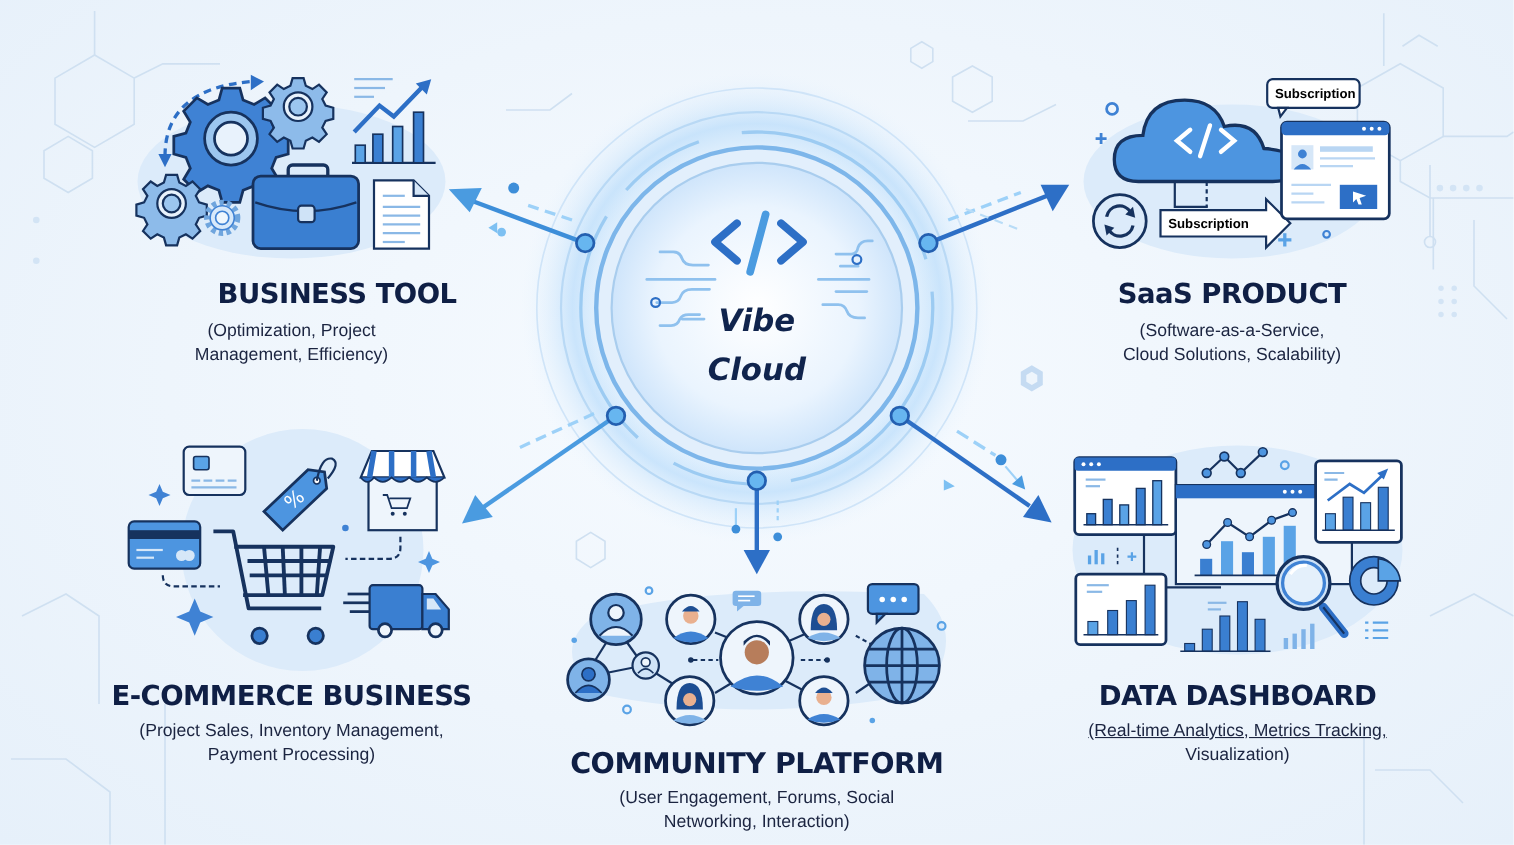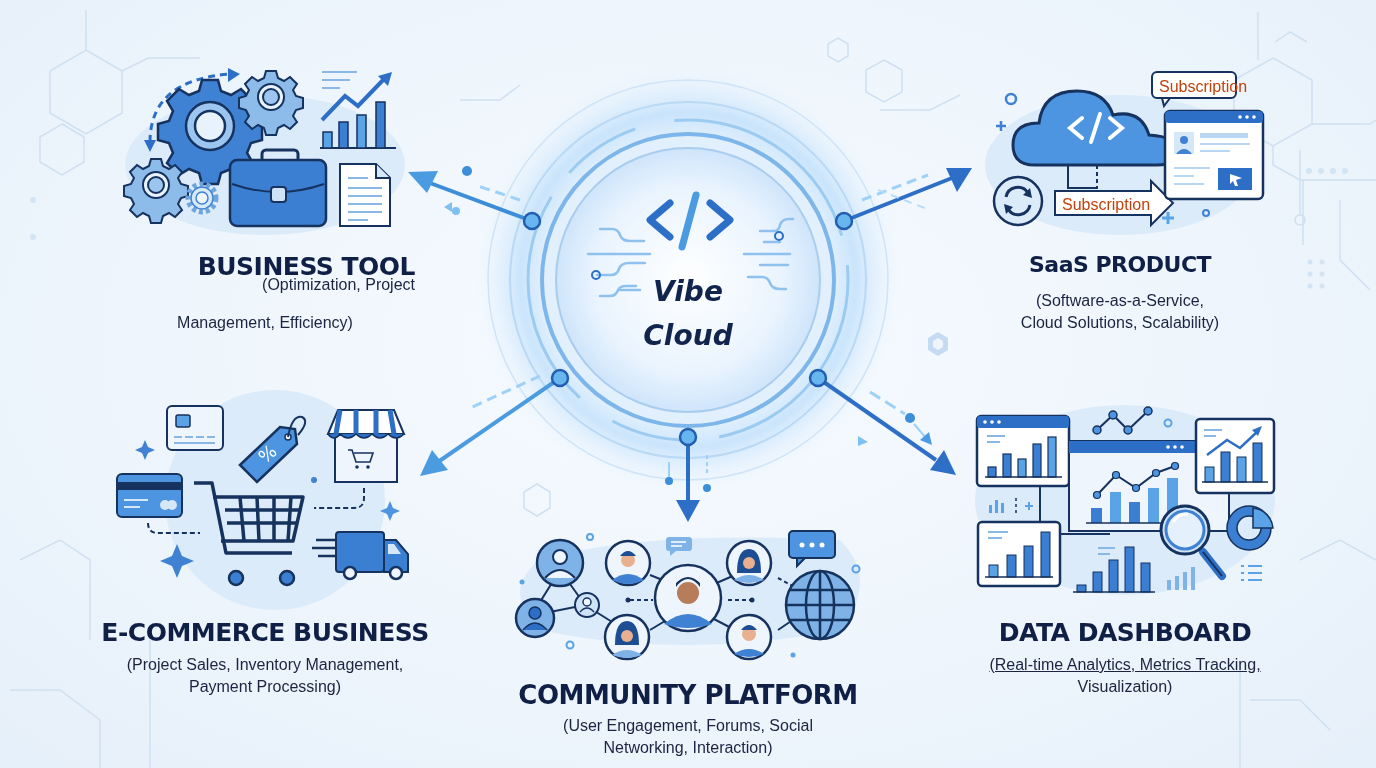--- a/index.html
+++ b/index.html
@@ -16,22 +16,22 @@
     .sub {
       position:absolute; text-align:center; color:#1b2440;
       font-family:"Liberation Sans", sans-serif; font-size:16px; line-height:22px;
     }
     .center-text {
       position:absolute; left:548px; width:280px; text-align:center;
       font-family:"DejaVu Sans", sans-serif; font-weight:bold; color:#10244d;
       font-size:28px; line-height:44px;font-style:italic;
     }
     .bubble-label {
-      position:absolute; font-family:"Liberation Sans", sans-serif; font-weight:normal;
-      font-size:16px; color:#c2410c;
+      position:absolute; font-family:"Liberation Sans", sans-serif; font-weight:bold;
+      font-size:12px; color:#000000;
     }
   </style>
 </head>
 <body>
 
 <svg class="layer" viewBox="0 0 1376 768" xmlns="http://www.w3.org/2000/svg">
   <g fill="none" stroke="#cfe0f1" stroke-width="1.5">
     <polygon points="86,50 122,71 122,113 86,134 50,113 50,71"></polygon>
     <polygon points="62,124 84,137 84,162 62,175 40,162 40,137"></polygon>
     <line x1="86" y1="10" x2="86" y2="50"></line>
@@ -578,24 +578,24 @@
   </g>
   <g fill="#7fb3e8">
     <rect x="1167" y="580" width="4" height="10"></rect>
       <rect x="1175" y="576" width="4" height="14"></rect>
     <rect x="1183" y="572" width="4" height="18"></rect>
       <rect x="1191" y="567" width="4" height="23"></rect>
   </g>
 </svg>
 
 <div class="title" style="left:115px; top:252px; width:300px; font-size:25px;text-align:right;">BUSINESS TOOL</div>
-<div class="sub" style="left:115px; top:274px; width:300px;text-align:right;">(Optimization, Project</div>
+<div class="sub" style="left:115px; top:290px; width:300px;">(Optimization, Project</div>
 <div class="sub" style="left:115px; top:312px; width:300px;">Management, Efficiency)</div>
 
-<div class="title" style="left:965px; top:252px; width:310px; font-size:22px;">SaaS PRODUCT</div>
+<div class="title" style="left:965px; top:252px; width:310px; font-size:25px;">SaaS PRODUCT</div>
 <div class="sub" style="left:965px; top:290px; width:310px;">(Software-as-a-Service,</div>
 <div class="sub" style="left:965px; top:312px; width:310px;">Cloud Solutions, Scalability)</div>
 
 <div class="title" style="left:90px; top:618px; width:350px; font-size:25px;">E-COMMERCE BUSINESS</div>
 <div class="sub" style="left:90px; top:654px; width:350px;">(Project Sales, Inventory Management,</div>
 <div class="sub" style="left:90px; top:676px; width:350px;text-align:center;">Payment Processing)</div>
 
 <div class="title" style="left:500px; top:680px; width:376px; font-size:26px;">COMMUNITY PLATFORM</div>
 <div class="sub" style="left:500px; top:715px; width:376px;">(User Engagement, Forums, Social</div>
 <div class="sub" style="left:500px; top:737px; width:376px;">Networking, Interaction)</div>

